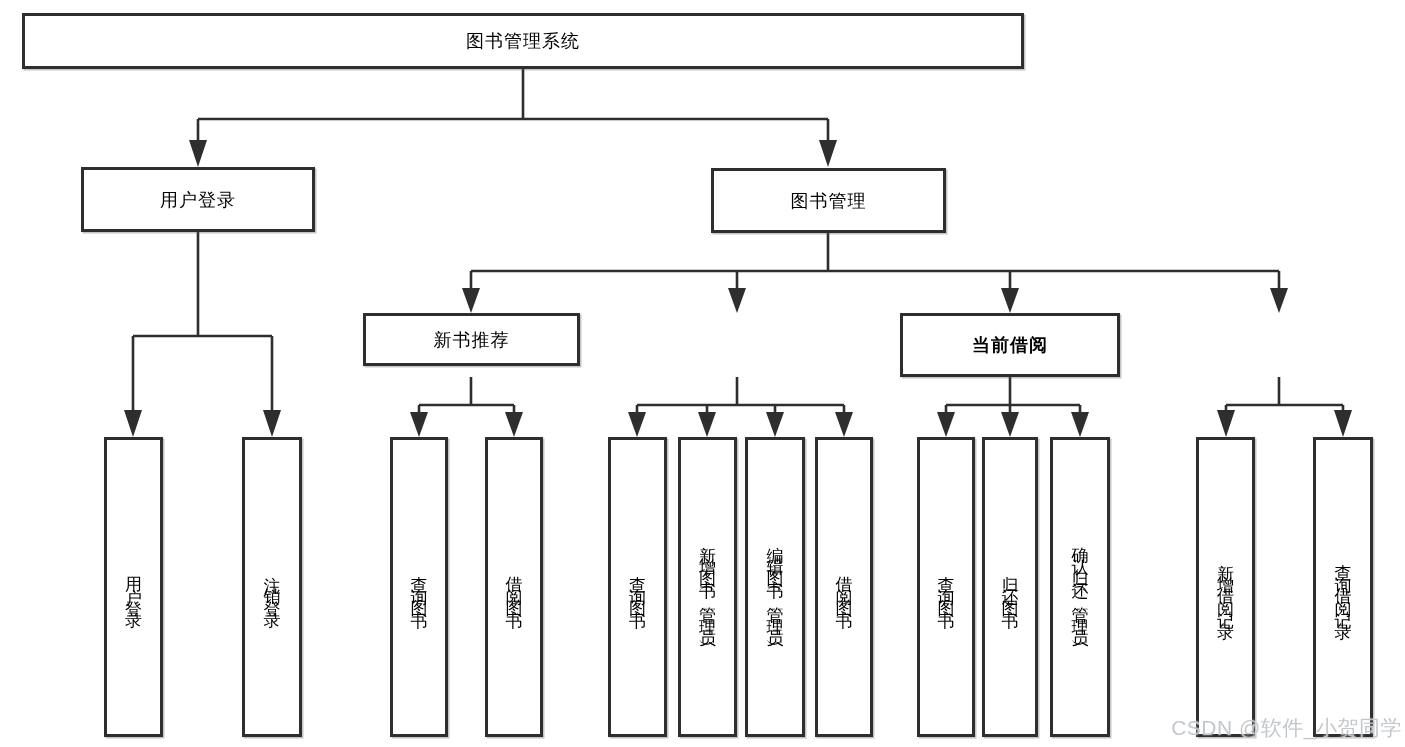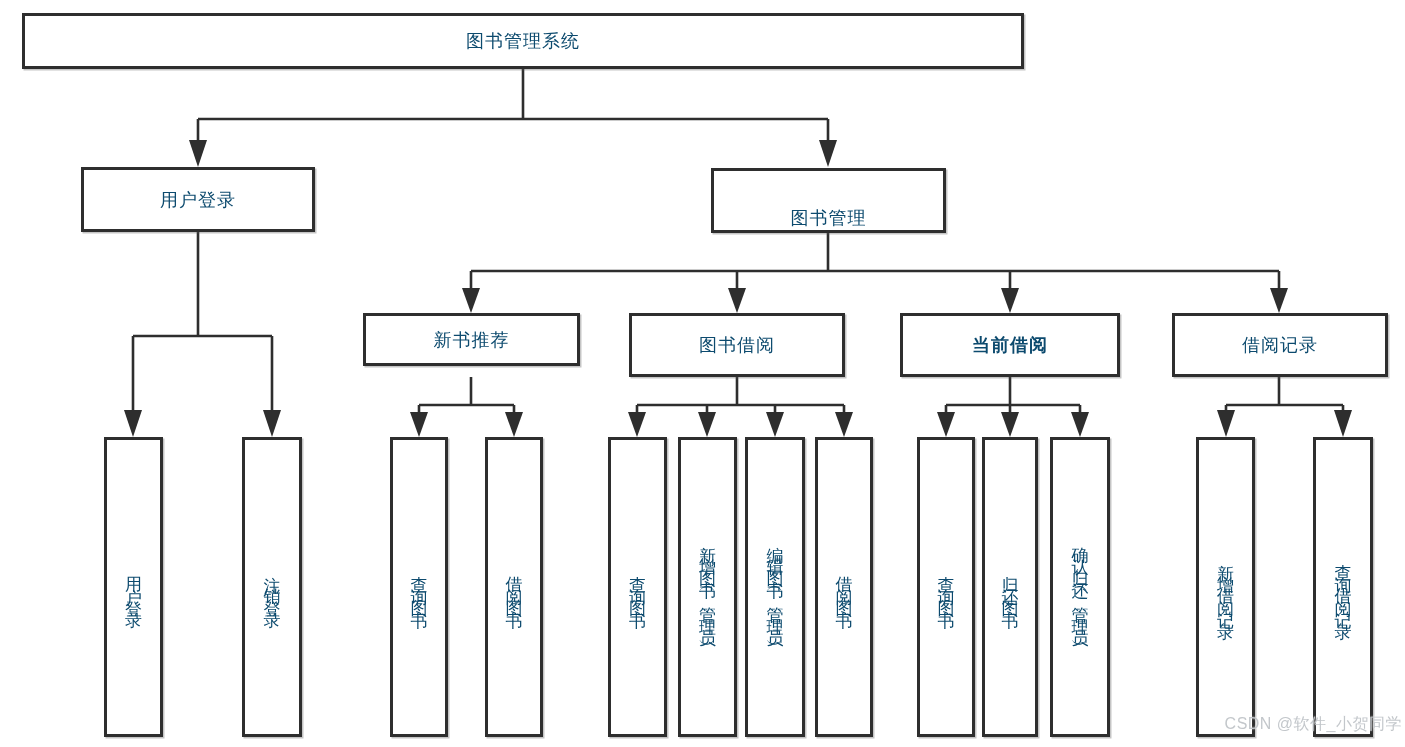--- a/index.html
+++ b/index.html
@@ -14,35 +14,35 @@
   #wires { position: absolute; left: 0; top: 0; }
   .box {
     position: absolute;
     box-sizing: border-box;
     background: #ffffff;
     border: 3px solid #2e2e2e;
     box-shadow: 1.5px 1.5px 0 rgba(90,90,90,0.35);
     display: flex;
     align-items: center;
     justify-content: center;
-    color: #0c4a6e;
+    color: #000000;
   }
   .h-label { font-size: 18px; letter-spacing: 1px; white-space: nowrap; }
   .v-box {
     writing-mode: vertical-rl;
     text-orientation: mixed;
     font-size: 17px;
     letter-spacing: 12px;
     line-height: 1;
     text-align: center;
   }
   
   .n-root   { left: 22px;   top: 13px;  width: 1002px; height: 56px; }
   .n-login  { left: 81px;   top: 167px; width: 234px;  height: 65px; }
-  .n-mgmt   { left: 711px;  top: 168px; width: 235px;  height: 65px; align-items: flex-end; }
+  .n-mgmt   { left: 711px;  top: 168px; width: 235px;  height: 65px; }
   .n-nbr    { left: 363px;  top: 313px; width: 217px;  height: 53px; }
   .n-bb     { left: 629px;  top: 313px; width: 216px;  height: 64px; }
   .n-cb     { left: 900px;  top: 313px; width: 220px;  height: 64px; font-weight: bold; }
   .n-br     { left: 1172px; top: 313px; width: 216px;  height: 64px; }
   
   .leaf { top: 437px; height: 300px; }
   .l-1  { left: 104px;  width: 59px; }
   .l-2  { left: 242px;  width: 60px; }
   .l-3  { left: 390px;  width: 58px; }
   .l-4  { left: 485px;  width: 58px; }
@@ -54,21 +54,21 @@
   .l-10 { left: 982px;  width: 56px; }
   .l-11 { left: 1050px; width: 60px; }
   .l-12 { left: 1196px; width: 59px; }
   .l-13 { left: 1313px; width: 60px; }
   .watermark {
     position: absolute;
     left: 1150px;
     top: 714px;
     width: 252px;
     text-align: right;
-    font-size: 16px;
+    font-size: 21px;
     color: rgba(192,196,200,0.95);
     text-shadow: 0 0 2px rgba(255,255,255,0.9);
     white-space: nowrap;
     letter-spacing: 0.5px;
   }
 </style>
 </head>
 <body>
 
 <div id="stage">
@@ -120,28 +120,22 @@
   <div class="box n-login">
     <span class="h-label">用户登录</span>
   </div>
   <div class="box n-mgmt">
     <span class="h-label">图书管理</span>
   </div>
 
   <div class="box n-nbr">
     <span class="h-label">新书推荐</span>
   </div>
-  <div class="box n-bb">
-    <span class="h-label">图书借阅</span>
-  </div>
   <div class="box n-cb">
     <span class="h-label">当前借阅</span>
-  </div>
-  <div class="box n-br">
-    <span class="h-label">借阅记录</span>
   </div>
 
   <div class="box leaf v-box l-1">用户登录</div>
   <div class="box leaf v-box l-2">注销登录</div>
   <div class="box leaf v-box l-3">查询图书</div>
   <div class="box leaf v-box l-4">借阅图书</div>
   <div class="box leaf v-box l-5">查询图书</div>
   <div class="box leaf v-box l-6">新增图书（管理员）</div>
   <div class="box leaf v-box l-7">编辑图书（管理员）</div>
   <div class="box leaf v-box l-8">借阅图书</div>

